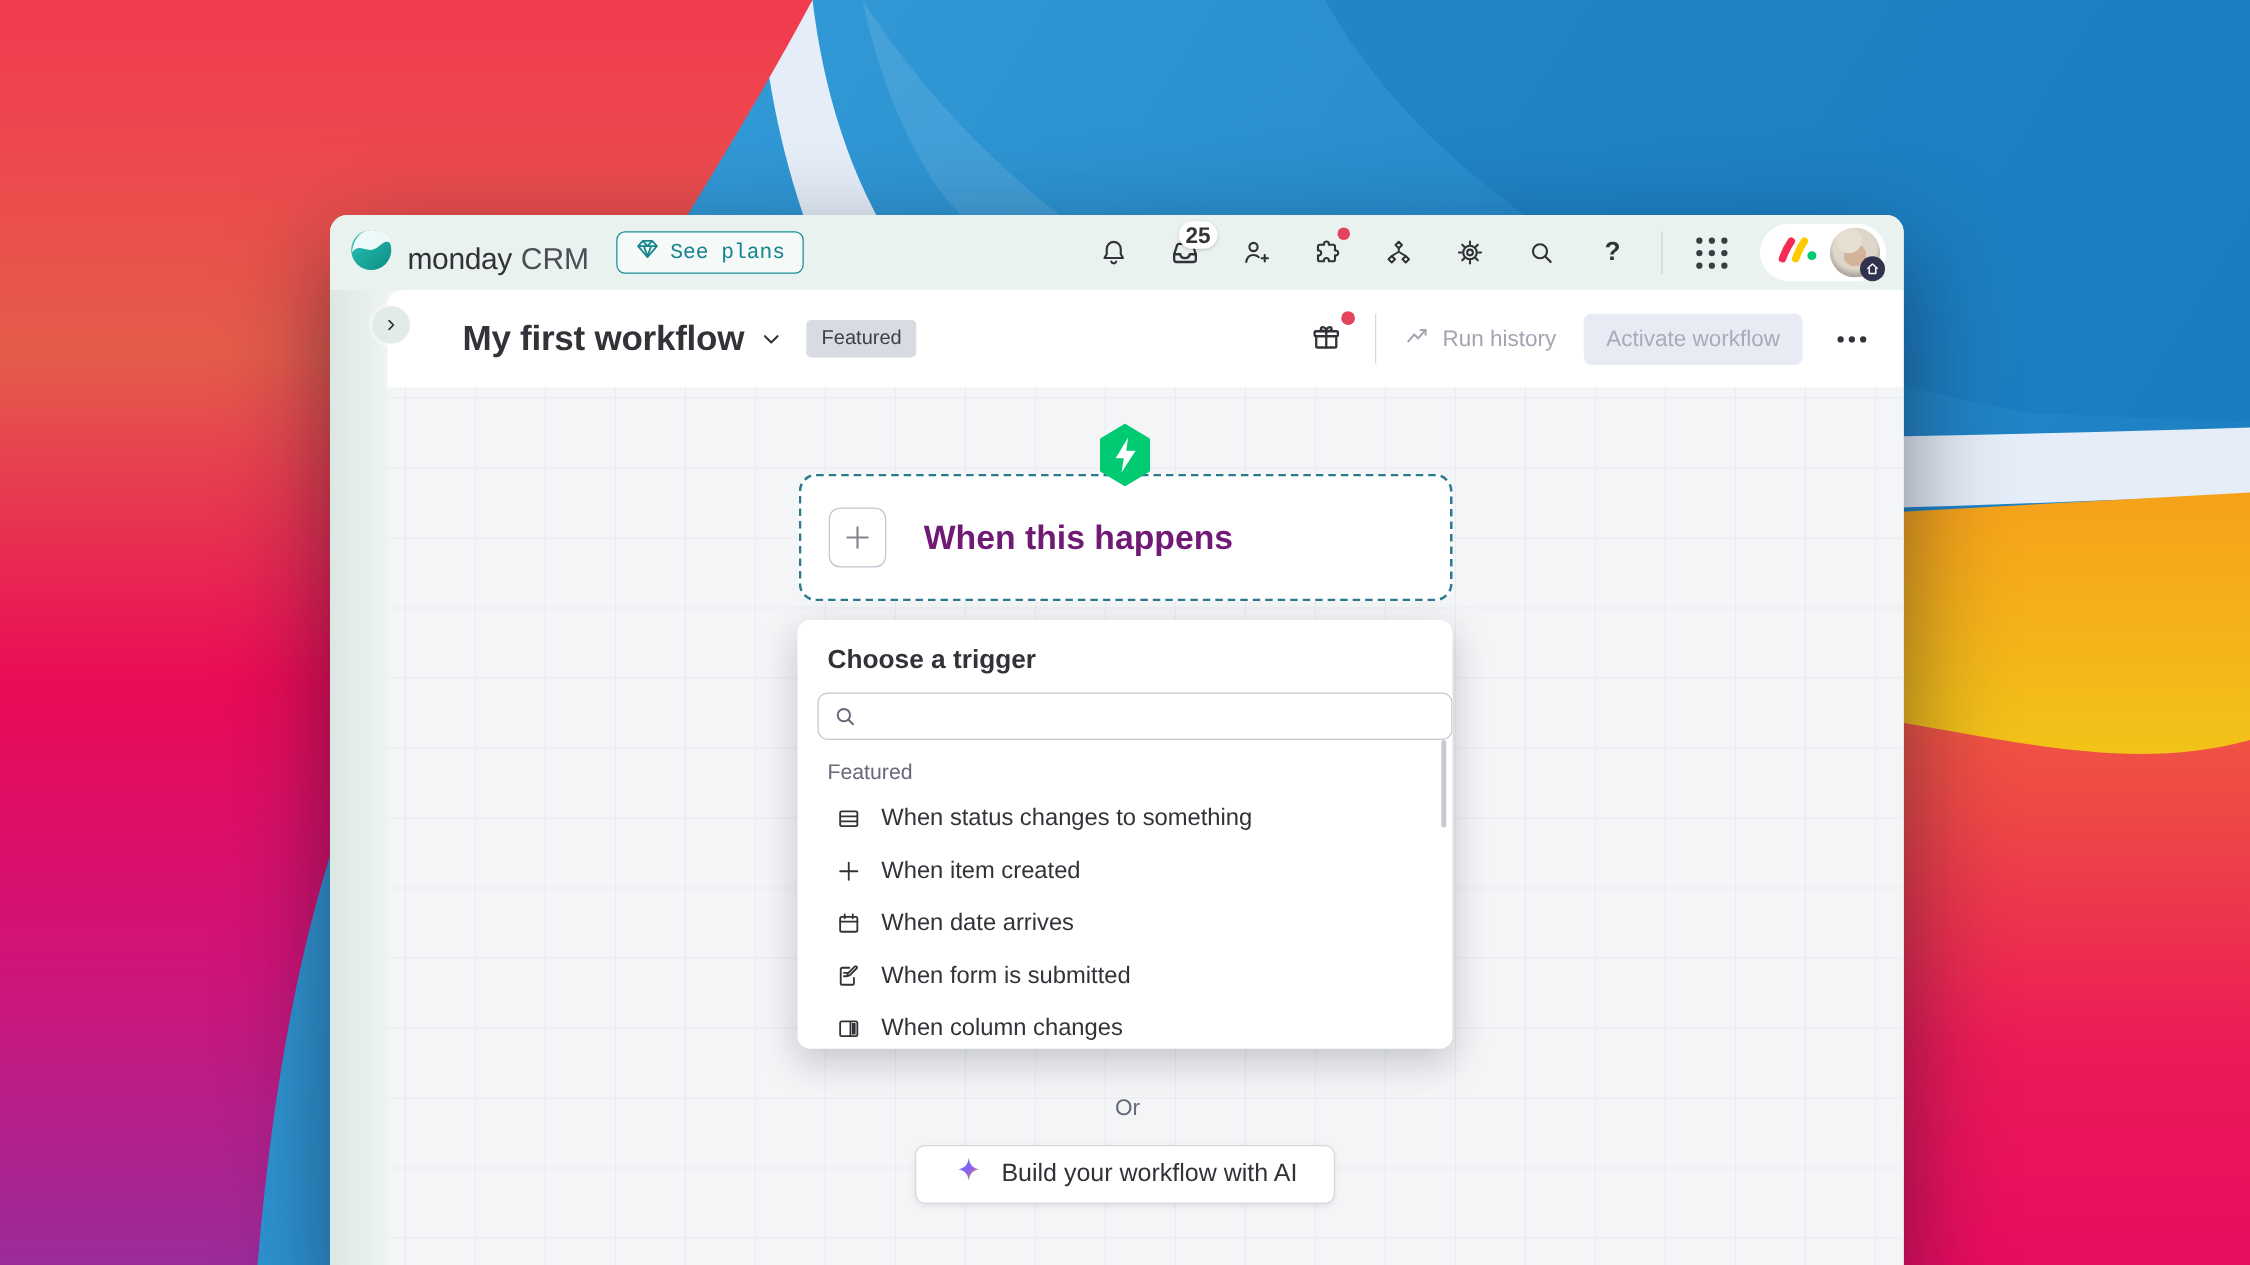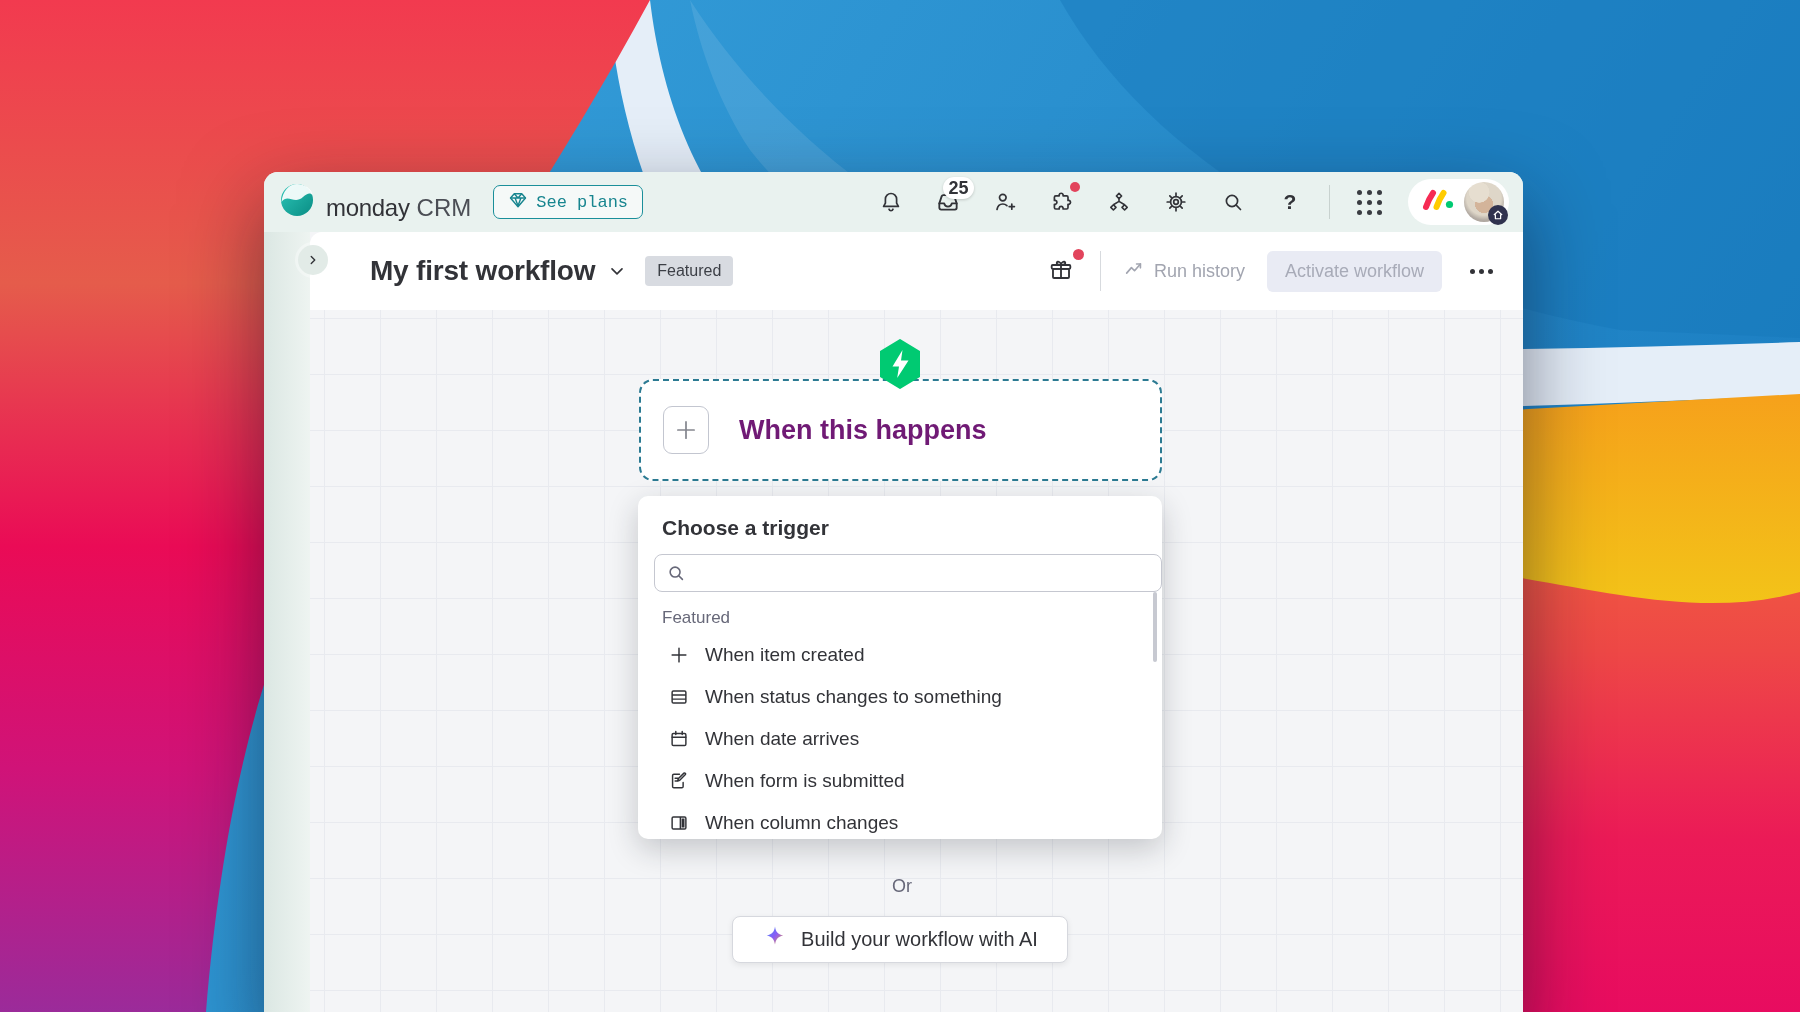--- a/index.html
+++ b/index.html
@@ -375,34 +375,34 @@
                   <path d="M15 15 L19 19"></path>
                 </svg>
               </span>
               <input type="text" placeholder="" style="">
             </div>
             <div class="section-label">Featured</div>
 
             <ul class="trigger-list">
               <li class="trigger-item">
                 <span class="t-icon">
-                  <svg width="22" height="22" viewBox="0 0 24 24" fill="none" stroke="currentColor" stroke-width="1.6" stroke-linecap="round">
-                    <path d="M12 4.5 V19.5 M4.5 12 H19.5"></path>
-                  </svg>
-                </span>
-                <span class="t-label">When item created</span>
-              </li>
-              <li class="trigger-item">
-                <span class="t-icon">
                   <svg width="22" height="22" viewBox="0 0 24 24" fill="none" stroke="currentColor" stroke-width="1.6" stroke-linejoin="round">
                     <rect x="4.5" y="5.5" width="15" height="13" rx="1.4"></rect>
                     <path d="M4.5 9.9 H19.5 M4.5 14.3 H19.5"></path>
                   </svg>
                 </span>
                 <span class="t-label">When status changes to something</span>
+              </li>
+              <li class="trigger-item">
+                <span class="t-icon">
+                  <svg width="22" height="22" viewBox="0 0 24 24" fill="none" stroke="currentColor" stroke-width="1.6" stroke-linecap="round">
+                    <path d="M12 4.5 V19.5 M4.5 12 H19.5"></path>
+                  </svg>
+                </span>
+                <span class="t-label">When item created</span>
               </li>
               <li class="trigger-item">
                 <span class="t-icon">
                   <svg width="22" height="22" viewBox="0 0 24 24" fill="none" stroke="currentColor" stroke-width="1.6" stroke-linejoin="round" stroke-linecap="round">
                     <rect x="4.5" y="6" width="15" height="13" rx="1.4"></rect>
                     <path d="M8.5 3.8 V7.2 M15.5 3.8 V7.2 M4.5 10.2 H19.5"></path>
                   </svg>
                 </span>
                 <span class="t-label">When date arrives</span>
               </li>

